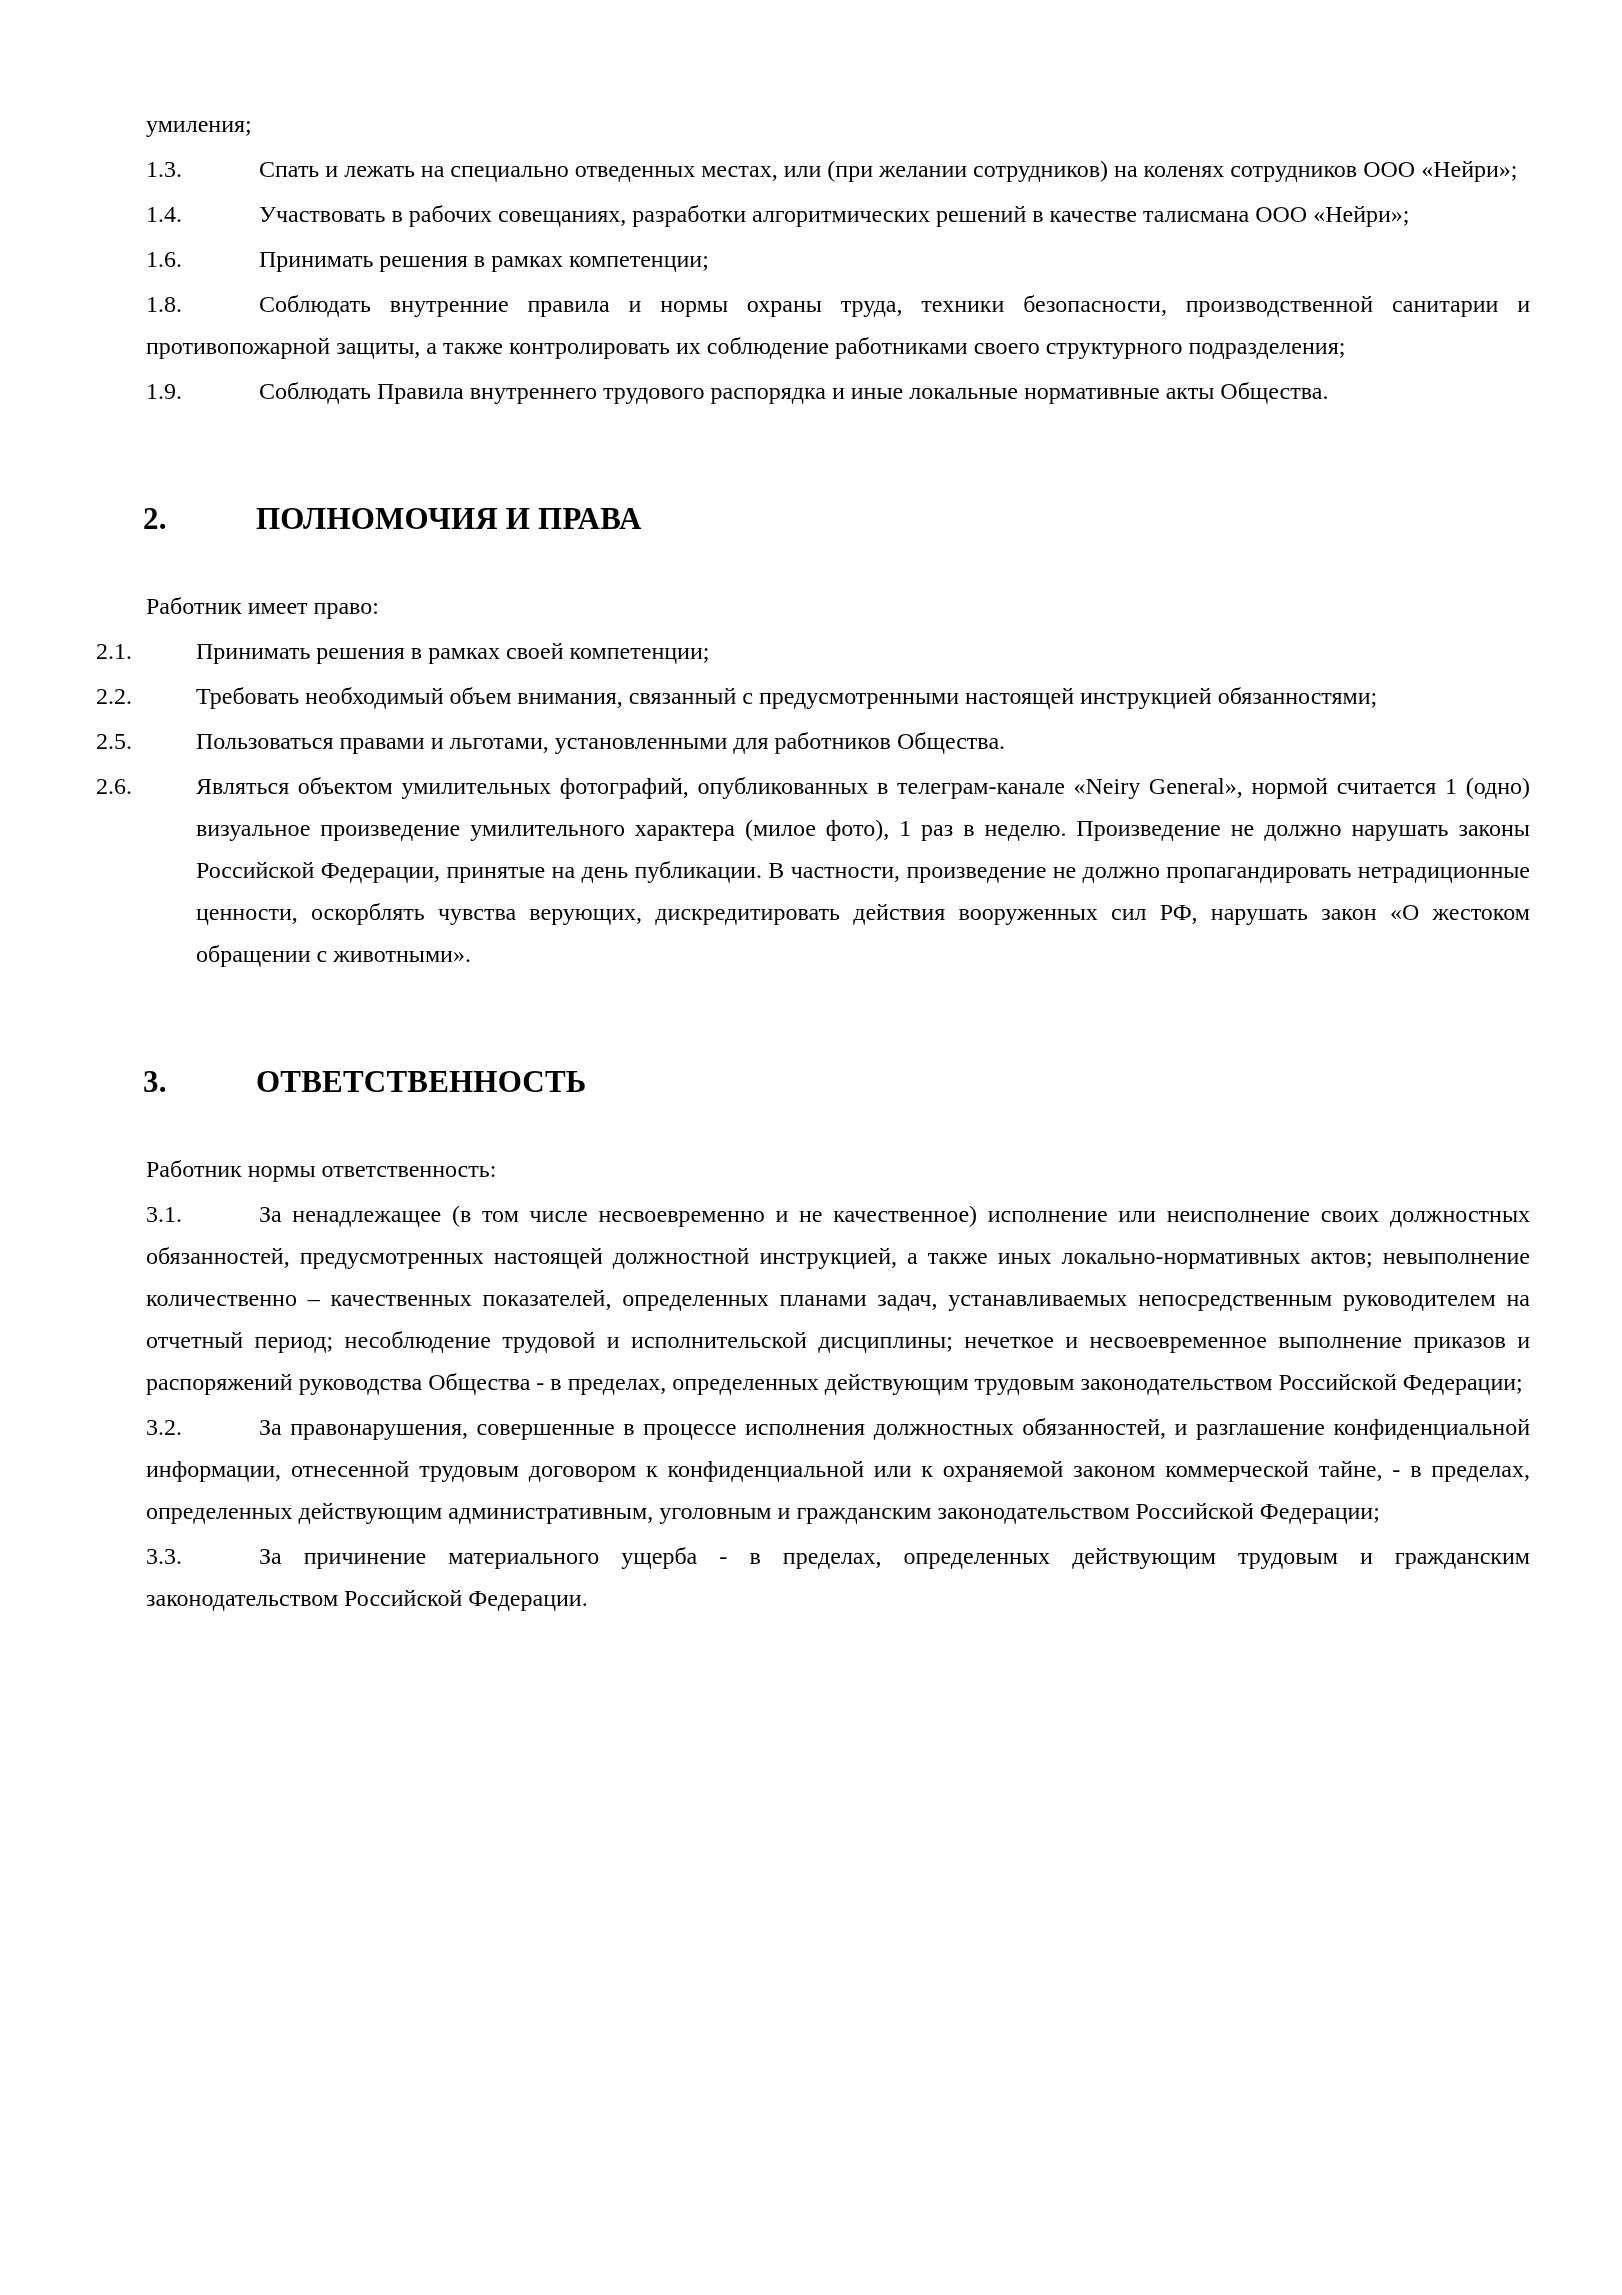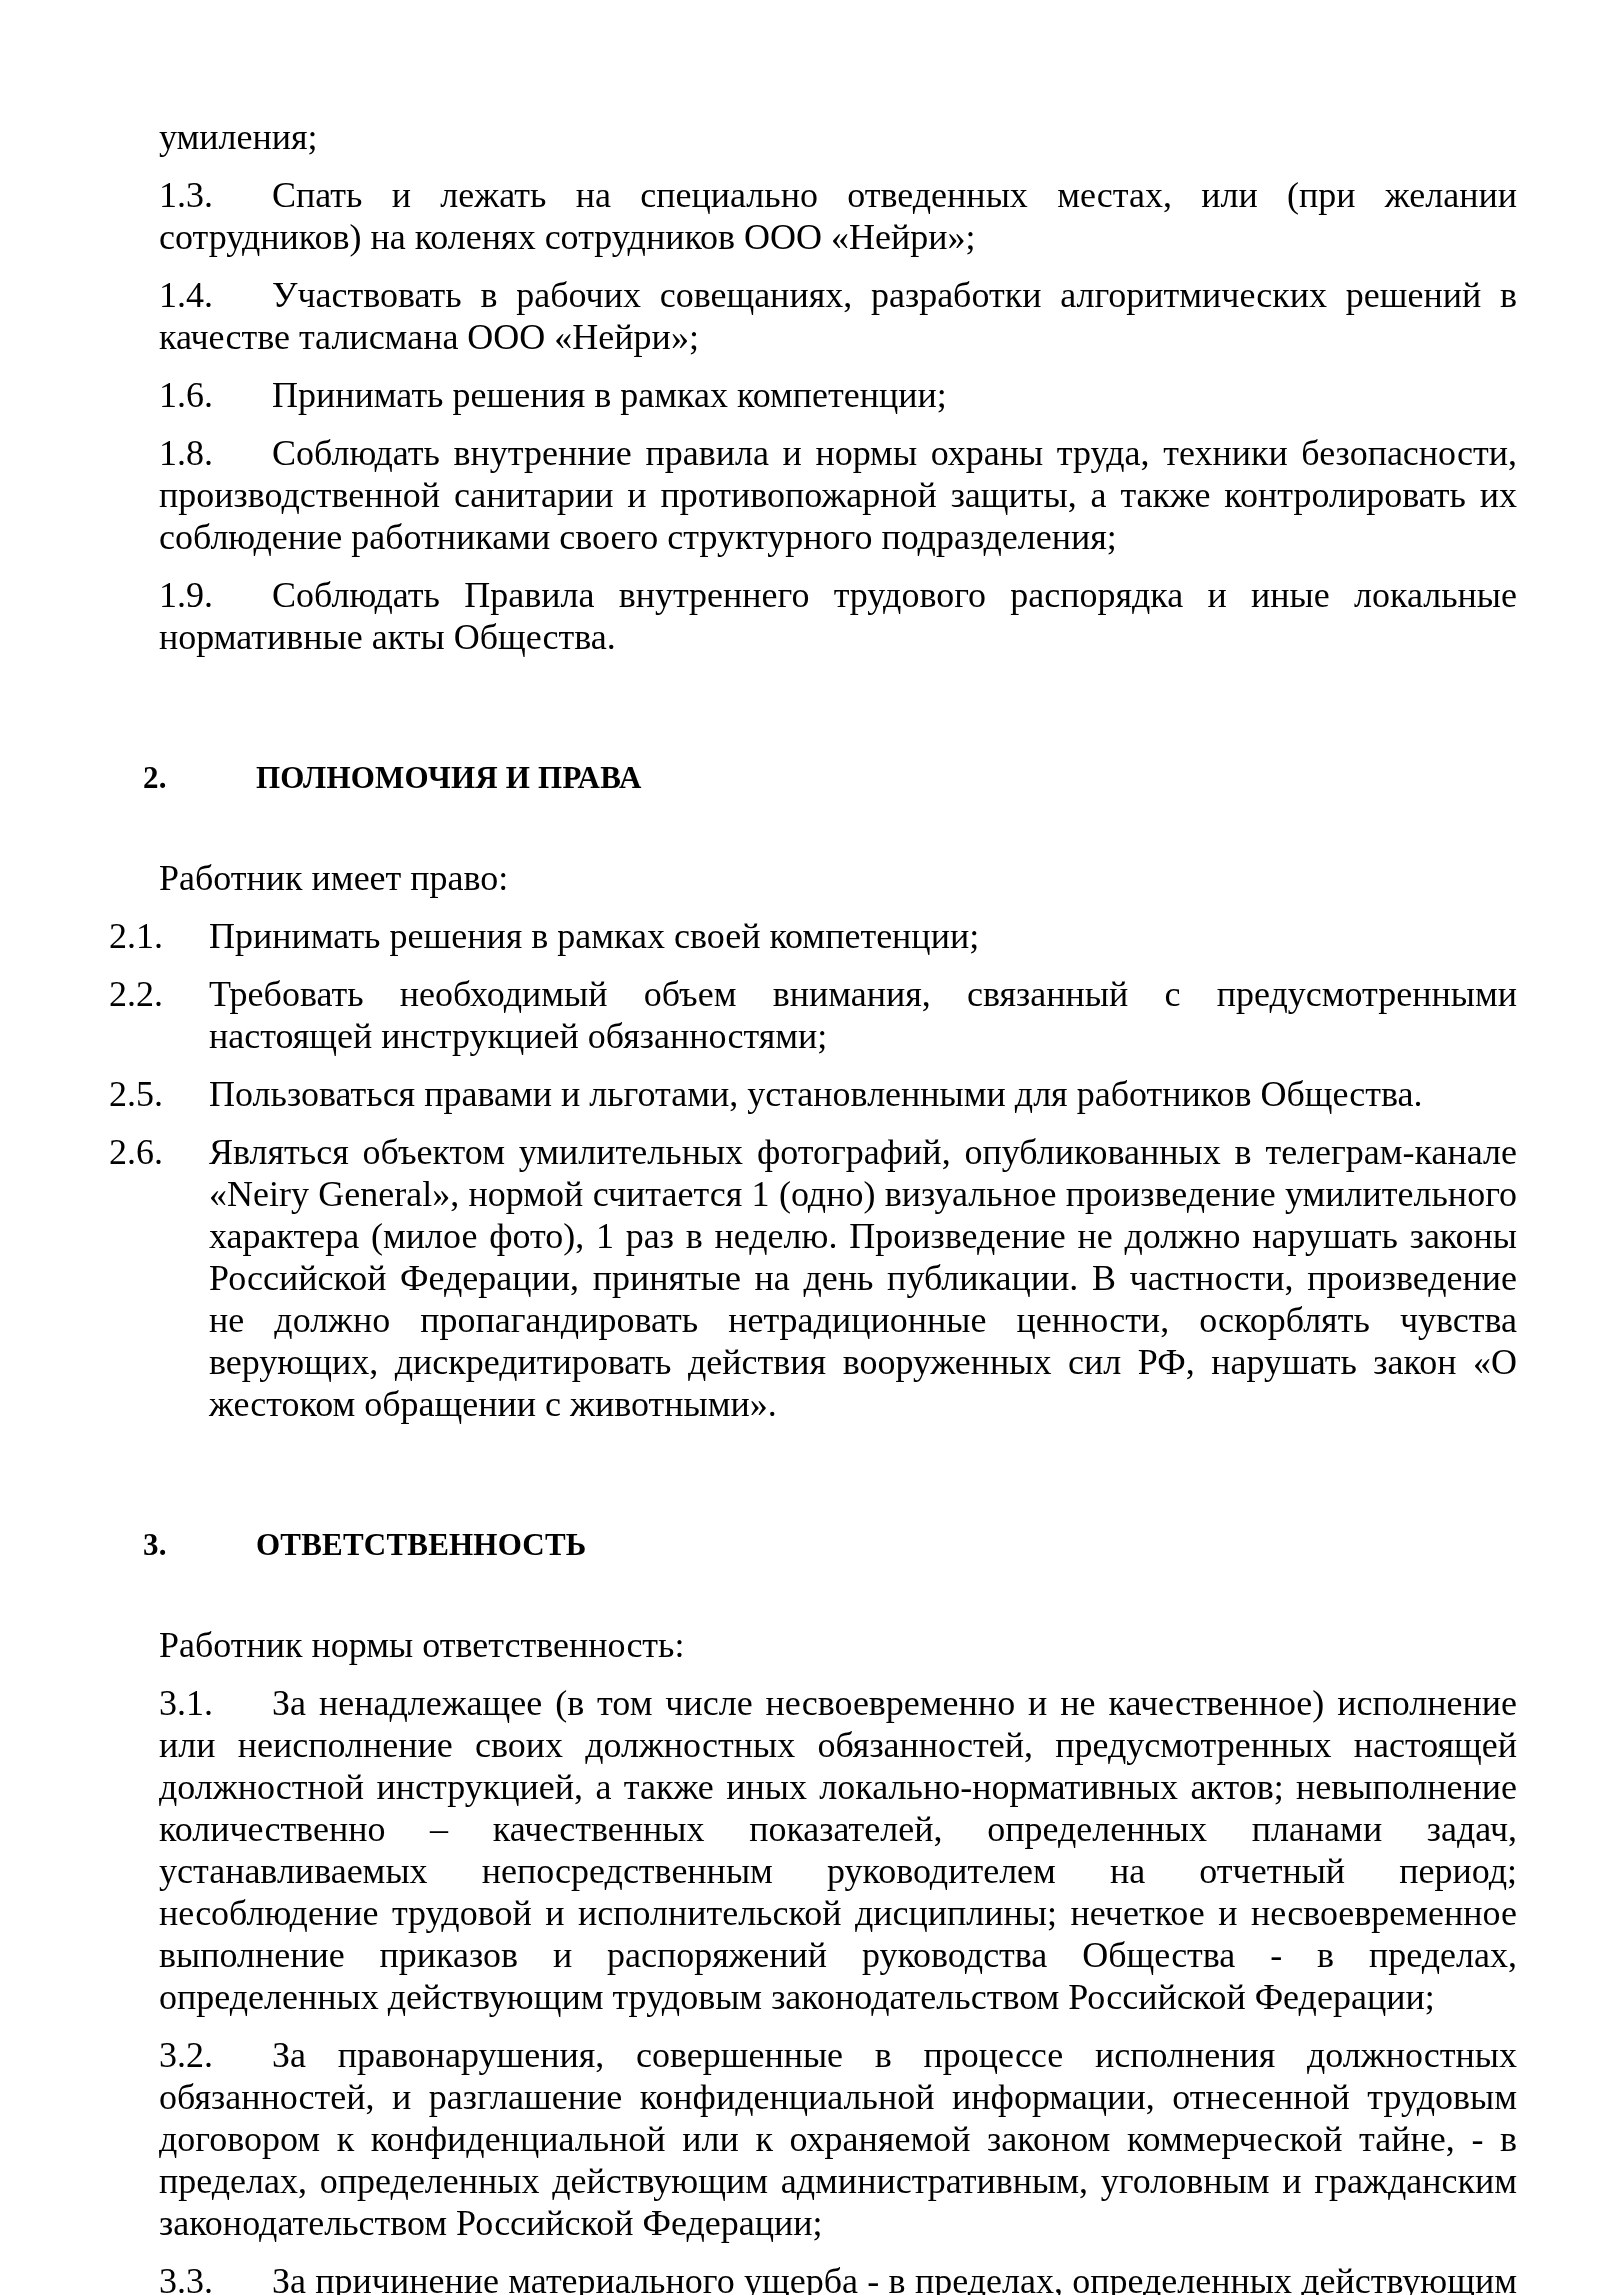--- a/index.html
+++ b/index.html
@@ -18,22 +18,22 @@
     height: 2295px;
     background: #ffffff;
     box-sizing: border-box;
     padding: 100px 89px 0 143px;
     overflow: hidden;
   }
   .doc-body {
     width: 1390px;
   }
   p {
-    margin: 16px;
-    font-size: 36px;
+    margin: 3px;
+    font-size: 24px;
     line-height: 42px;
     text-align: justify;
     text-justify: inter-word;
     -webkit-hyphens: none;
     hyphens: none;
   }
   
   .item-tab {
     text-indent: 0;
   }

